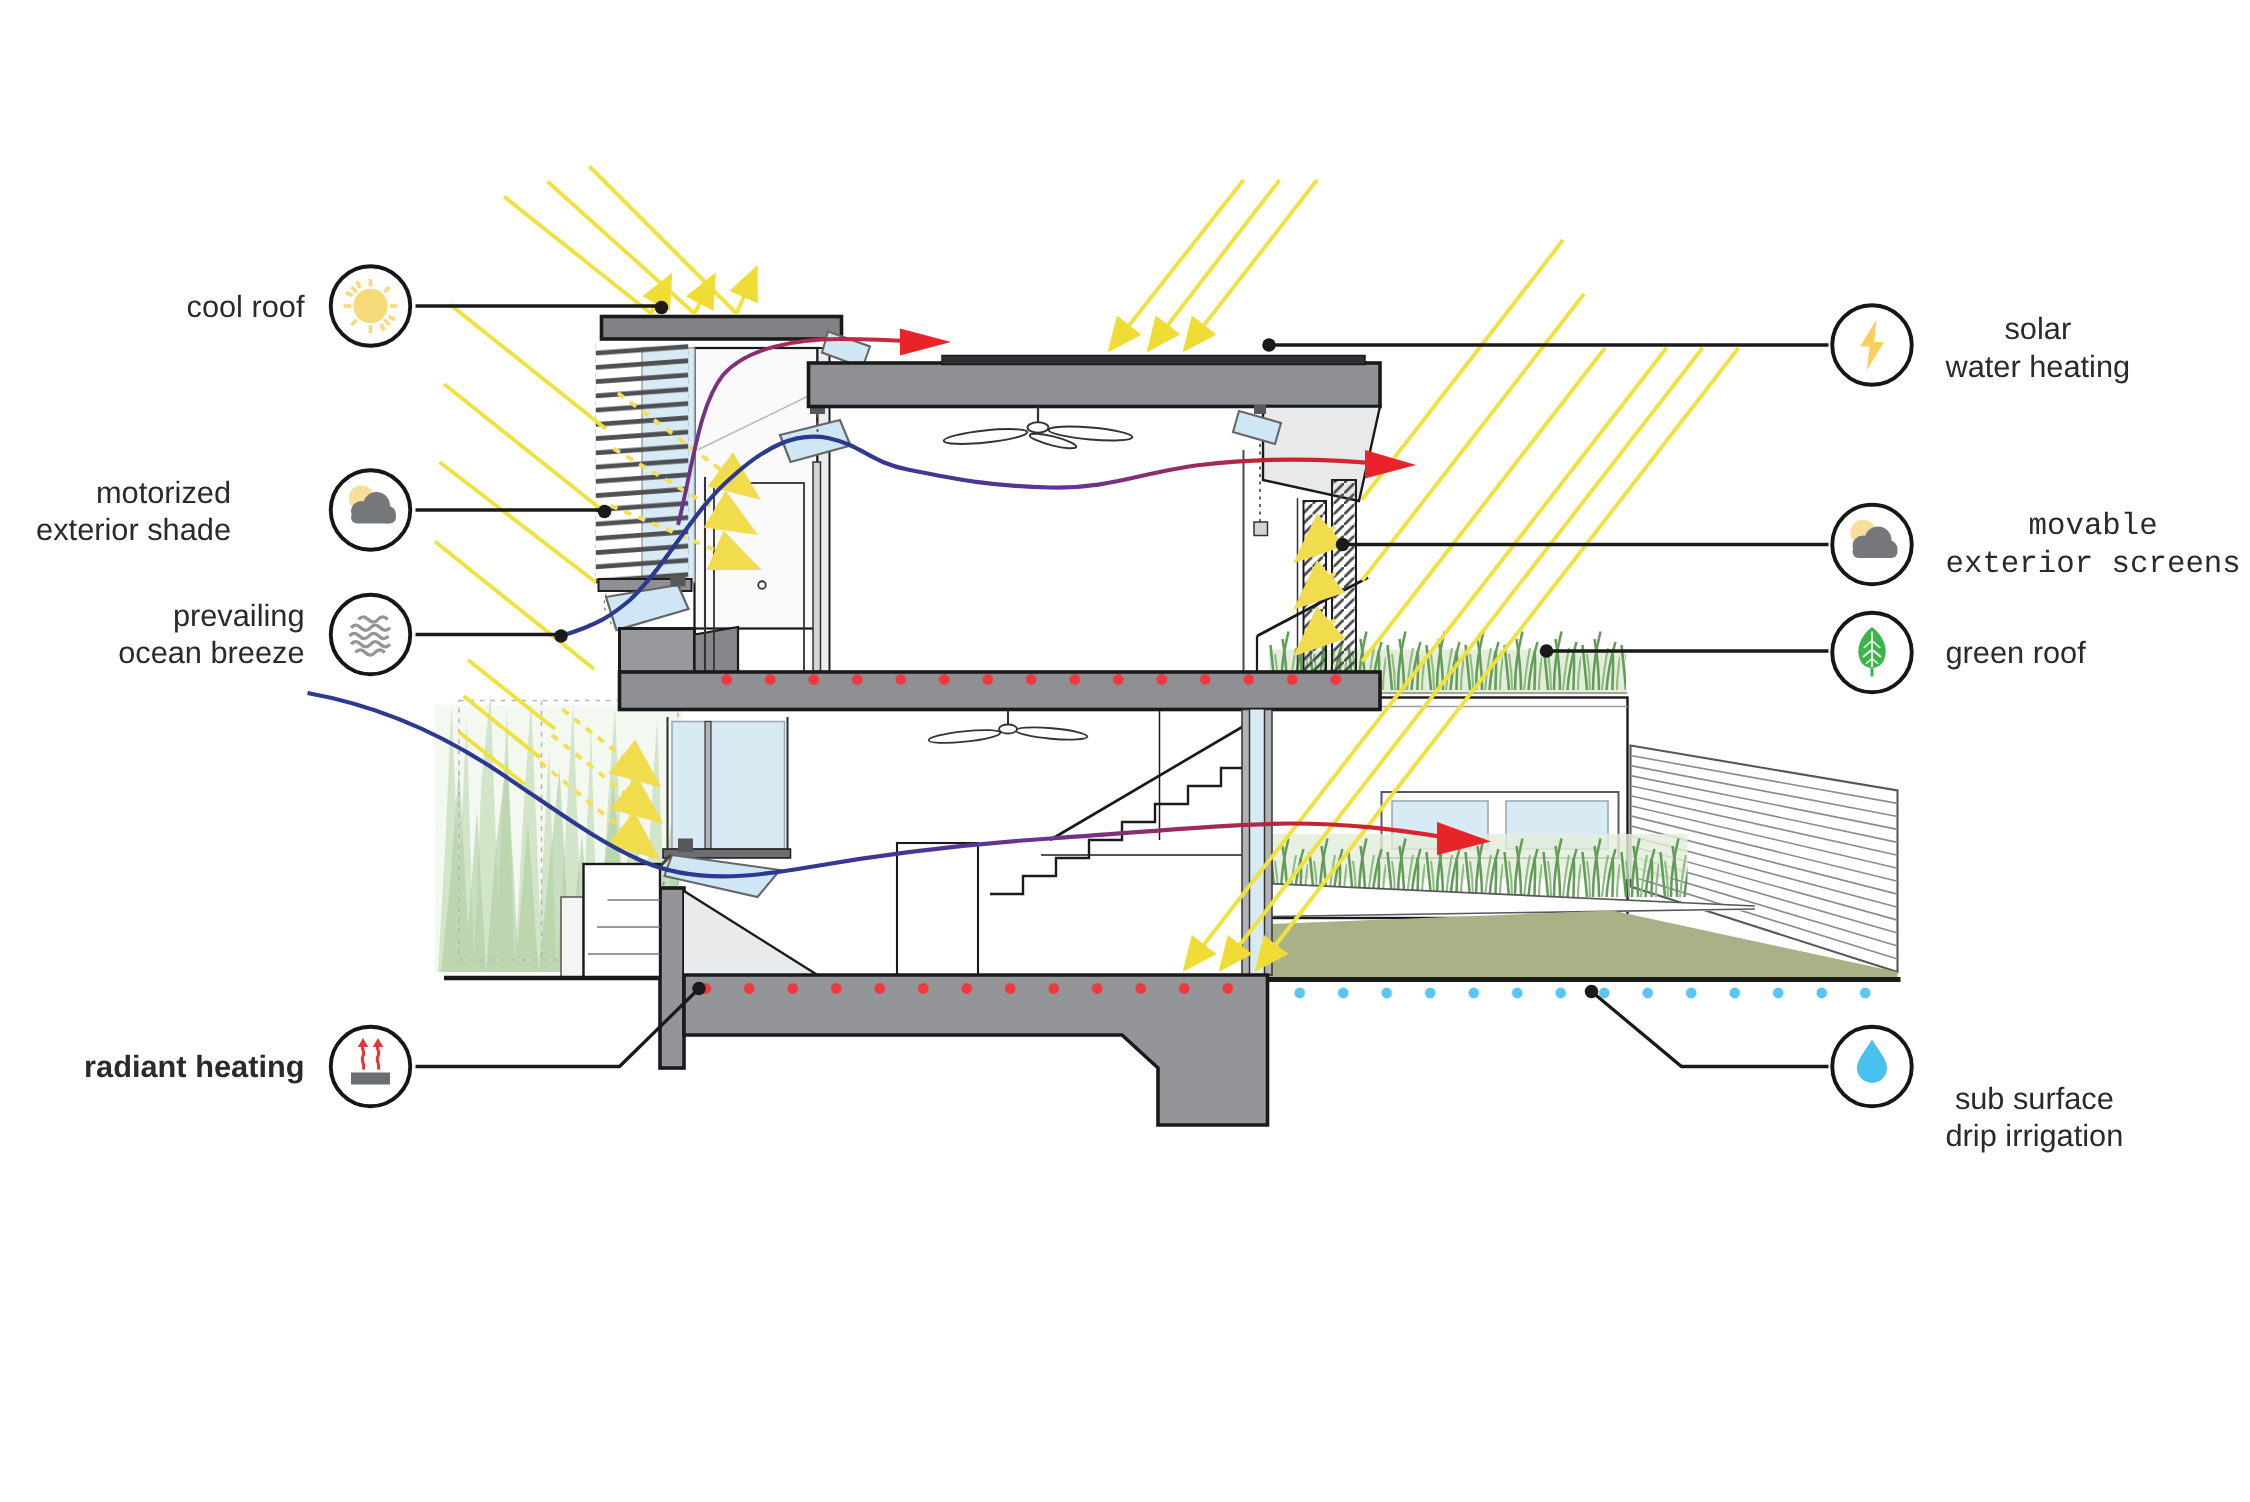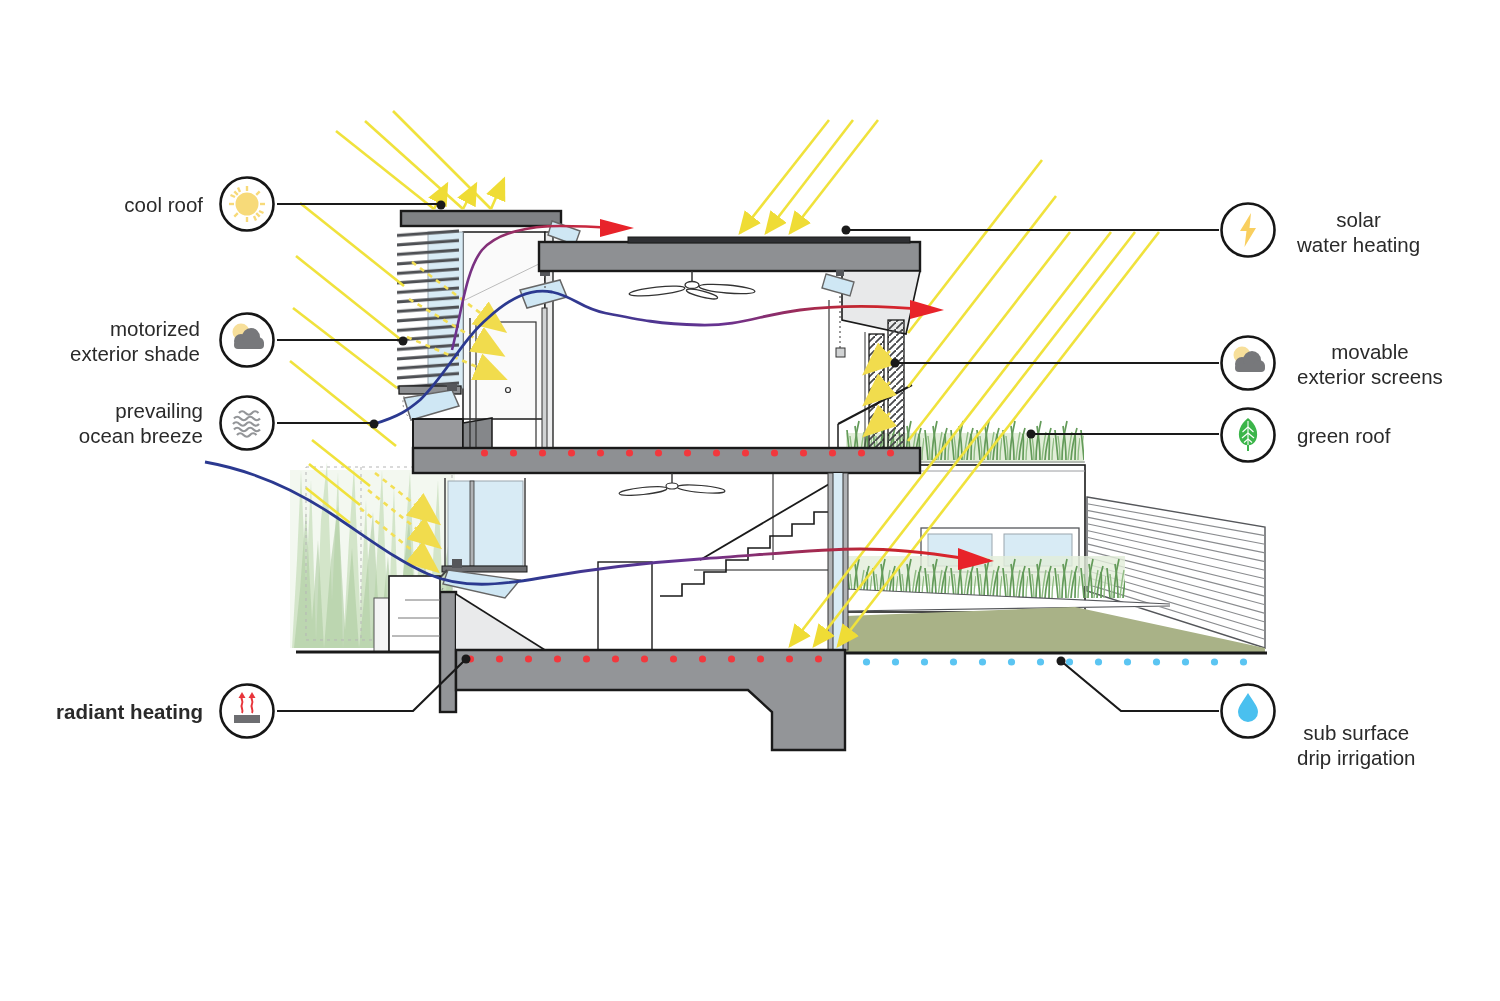--- a/index.html
+++ b/index.html
@@ -404,37 +404,37 @@
 </svg>
 
 <svg class="icon" style="left:1216px;top:679px;" viewBox="0 0 64 64">
   <circle cx="32" cy="32" r="26.5" fill="#fff" stroke="#161616" stroke-width="2.6"></circle>
   <path d="M32,14 C36,21 42,27 42,33 a10,10 0 1 1 -20,0 C22,27 28,21 32,14 Z" fill="#4AC0EF"></path>
 </svg>
 
 <div class="label ralign" style="right:1297px;top:192px;">
   <span class="ln">cool roof</span>
 </div>
-<div class="label ralign" style="right:1300px;top:316px;">
+<div class="label ralign" style="right:1346px;top:316px;">
   <span class="ln">motorized</span>
   <span class="ln">exterior shade</span>
 </div>
 <div class="label ralign" style="right:1297px;top:398px;">
   <span class="ln">prevailing</span>
   <span class="ln">ocean breeze</span>
 </div>
 <div class="label ralign" style="right:1297px;top:699px;font-weight:bold;">
   <span class="ln">radiant heating</span>
 </div>
 
 <div class="label" style="left:1297px;top:207px;">
   <span class="ln">solar</span>
   <span class="ln">water heating</span>
 </div>
-<div class="label" style="left:1297px;top:339px;">
+<div class="label" style="left:1297px;top:339px;font-family:Liberation Mono, monospace;">
   <span class="ln">movable</span>
   <span class="ln">exterior screens</span>
 </div>
 <div class="label" style="left:1297px;top:423px;">
   <span class="ln">green roof</span>
 </div>
 <div class="label" style="left:1297px;top:686px;margin-top:34px;">
   <span class="ln">sub surface</span>
   <span class="ln">drip irrigation</span>
 </div>

